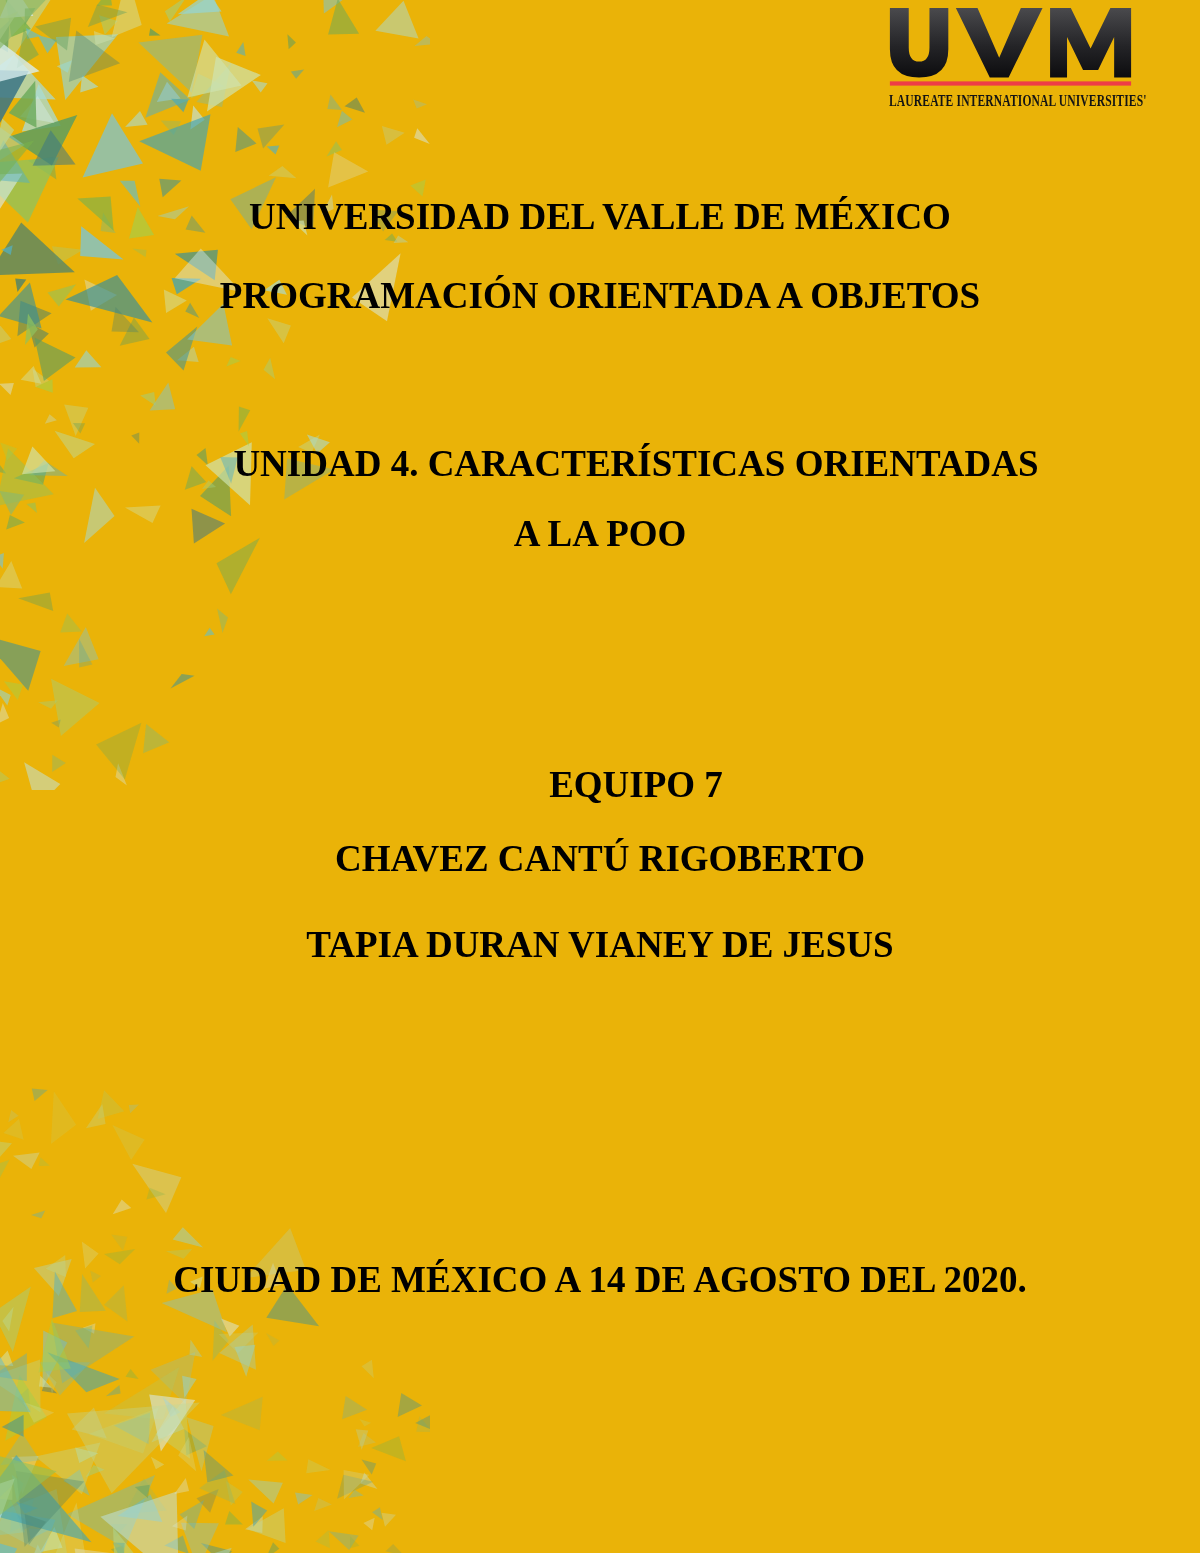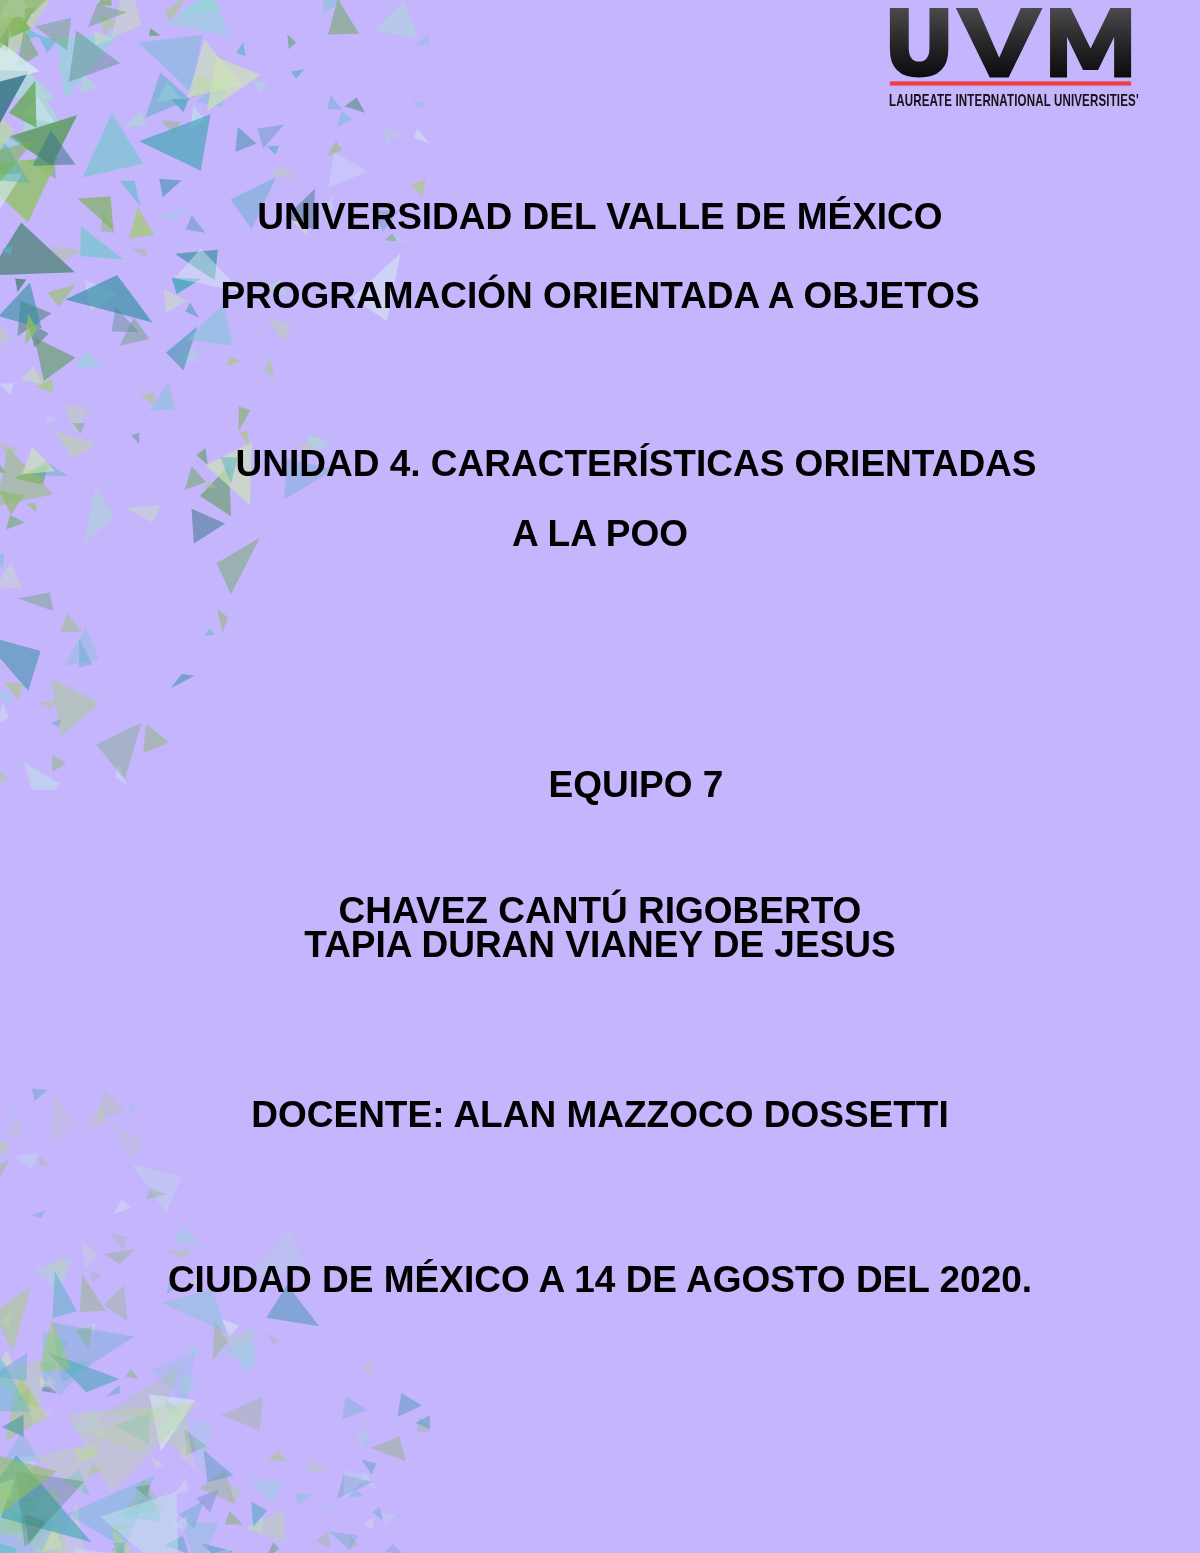--- a/index.html
+++ b/index.html
@@ -26,21 +26,21 @@
   .docline{
     position:absolute;left:0;width:1200px;
     text-align:center;white-space:nowrap;
     font-weight:700;font-size:37px;line-height:37px;
     color:#000;
   }
 </style>
 </head>
 <body>
 
-<div class="page" style="background: #c4b5fd;">
+<div class="page" style="background: #eab308; font-family: Liberation Serif, serif;">
 
   <svg id="pat-tl" class="pattern" viewBox="0 0 430 790">
       <polygon points="1.4,74.9 -36.5,3.0 53.6,-4.8" fill="#bcd99a" opacity="0.65"></polygon>
       <polygon points="53.5,156.7 56.4,179.5 27.9,160.5" fill="#6aa95a" opacity="0.48"></polygon>
       <polygon points="23.2,684.6 17.7,700.1 3.9,681.3" fill="#9fd14e" opacity="0.45"></polygon>
       <polygon points="9.9,515.1 24.9,522.5 6.2,529.5" fill="#6aa95a" opacity="0.55"></polygon>
       <polygon points="52.5,379.3 52.8,392.8 35.1,386.7" fill="#9fd14e" opacity="0.55"></polygon>
       <polygon points="344.0,-1.0 323.9,13.6 323.1,-11.8" fill="#7cc5d2" opacity="0.54"></polygon>
       <polygon points="98.4,86.7 80.2,92.6 82.0,75.3" fill="#a9dcd4" opacity="0.68"></polygon>
       <polygon points="216.5,563.2 259.9,537.7 230.9,594.2" fill="#6aa95a" opacity="0.46"></polygon>
@@ -386,18 +386,17 @@
       <rect id="uvm-underline" x="2" y="80" width="256" height="4.5" fill="#ee3e46"></rect>
     </svg>
     <div class="logo-tagline" style="color: rgb(20, 20, 20);">LAUREATE INTERNATIONAL UNIVERSITIES'</div>
   </div>
 
   <div class="docline" style="top: 198px; color: rgb(0, 0, 0);">UNIVERSIDAD DEL VALLE DE MÉXICO</div>
   <div class="docline" style="top: 277px; color: rgb(0, 0, 0);">PROGRAMACIÓN ORIENTADA A OBJETOS</div>
   <div class="docline" style="top: 445px; color: rgb(0, 0, 0); margin-left: 36px;">UNIDAD 4. CARACTERÍSTICAS ORIENTADAS</div>
   <div class="docline" style="top: 515px; color: rgb(0, 0, 0);">A LA POO</div>
   <div class="docline" style="top: 766px; color: rgb(0, 0, 0); margin-left: 36px;">EQUIPO 7</div>
-  <div class="docline" style="top: 892px; color: rgb(0, 0, 0);">CHAVEZ CANTÚ RIGOBERTO</div>
+  <div class="docline" style="top: 840px; color: rgb(0, 0, 0);">CHAVEZ CANTÚ RIGOBERTO</div>
   <div class="docline" style="top: 926px; color: rgb(0, 0, 0);">TAPIA DURAN VIANEY DE JESUS</div>
-  <div class="docline" style="top: 1096px; color: rgb(0, 0, 0);">DOCENTE: ALAN MAZZOCO DOSSETTI</div>
   <div class="docline" style="top: 1261px; color: rgb(0, 0, 0);">CIUDAD DE MÉXICO A 14 DE AGOSTO DEL 2020.</div>
 
 </div>
 
 </body></html>

